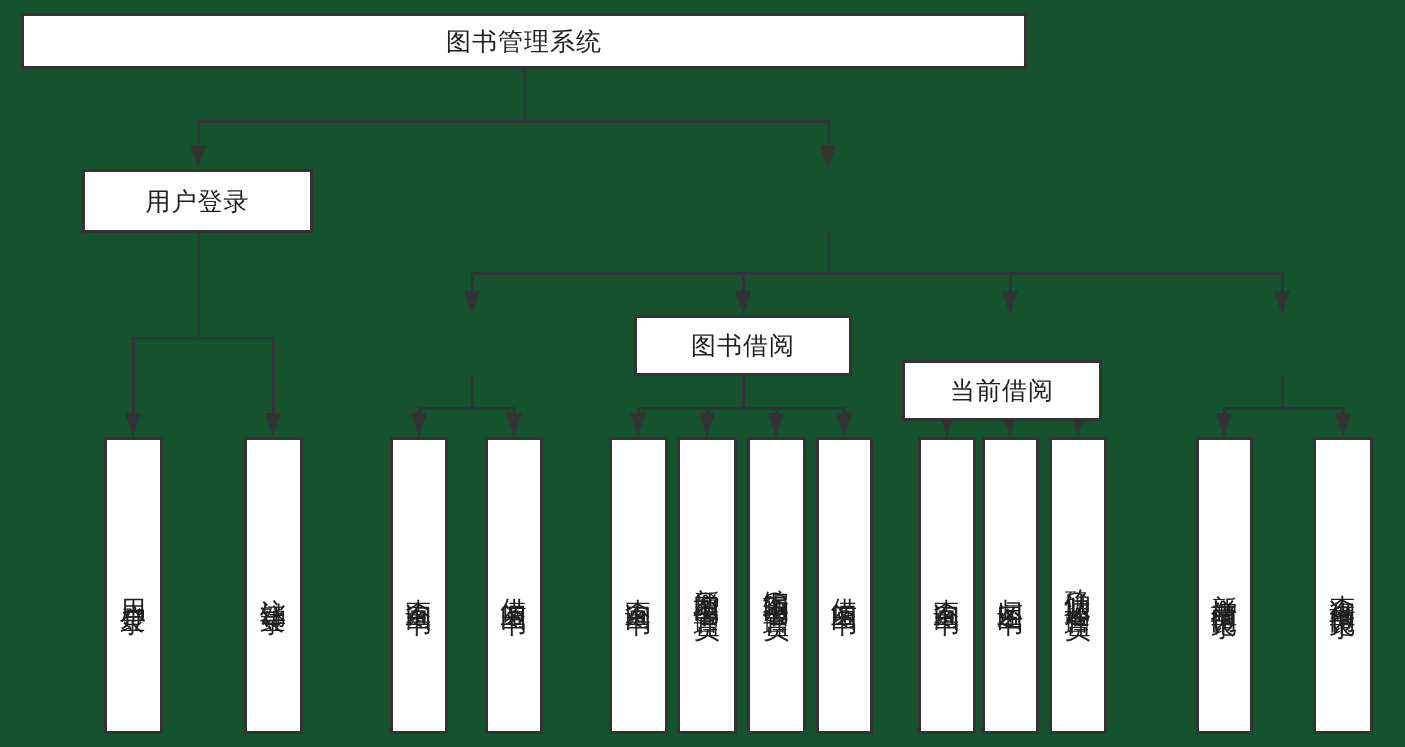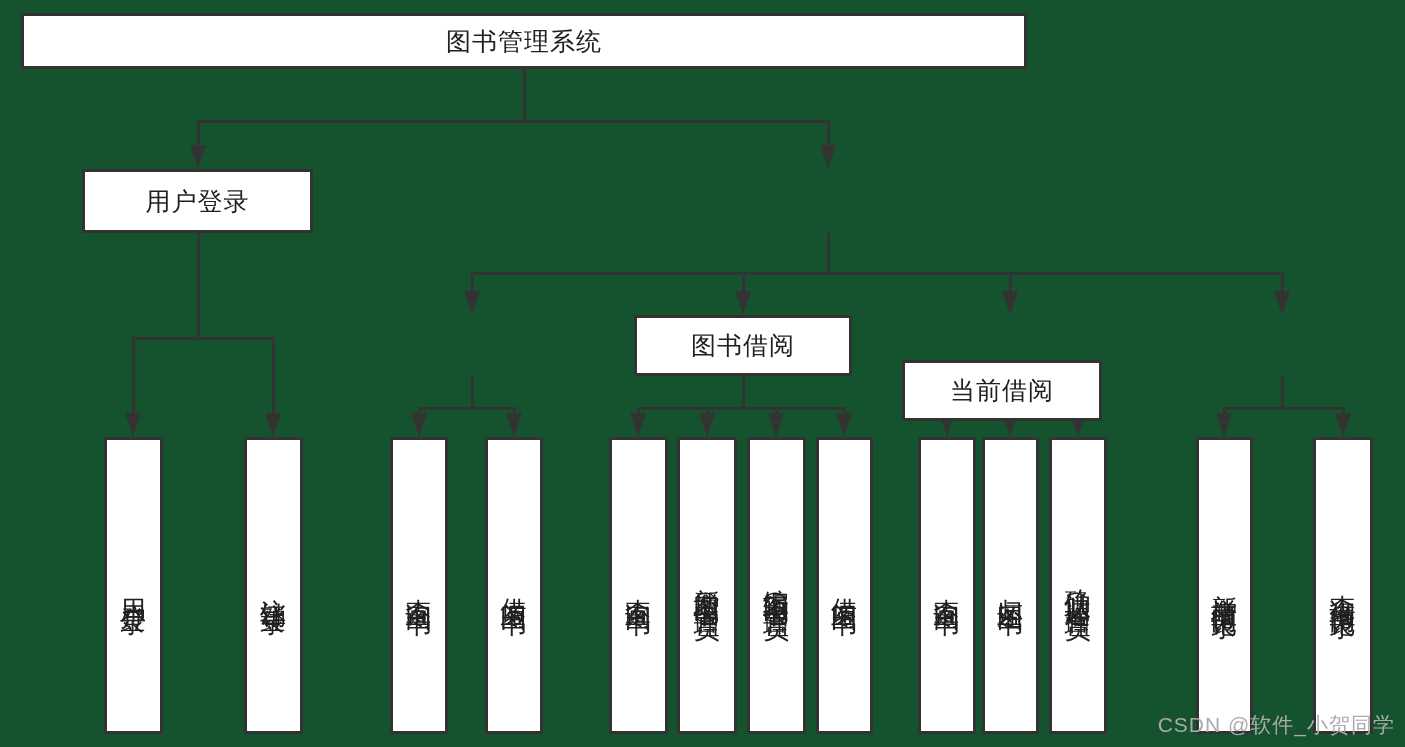--- a/index.html
+++ b/index.html
@@ -154,15 +154,14 @@
   <div class="node v" style="left:1049px;top:437px;width:58px;height:297px;">
     <span>确认归还（管理员）</span>
   </div>
   <div class="node v" style="left:1196px;top:437px;width:57px;height:297px;">
     <span>新增借阅记录</span>
   </div>
   <div class="node v" style="left:1313px;top:437px;width:60px;height:297px;">
     <span>查询借阅记录</span>
   </div>
 
-  <div class="watermark">CSDN @软件_小贺同学</div>
 
 </div>
 
 </body></html>

